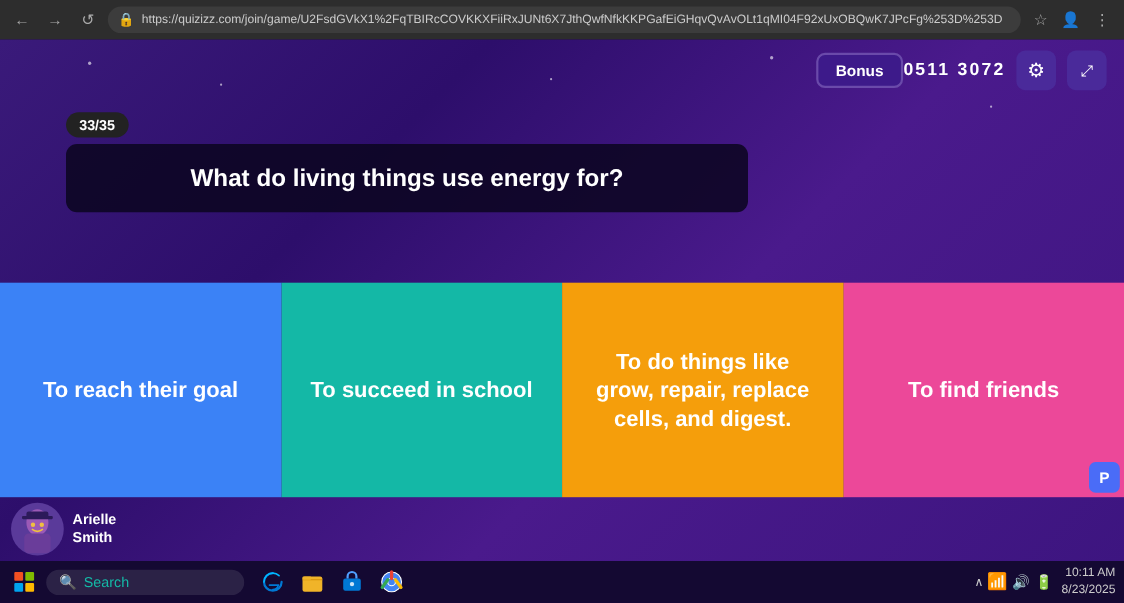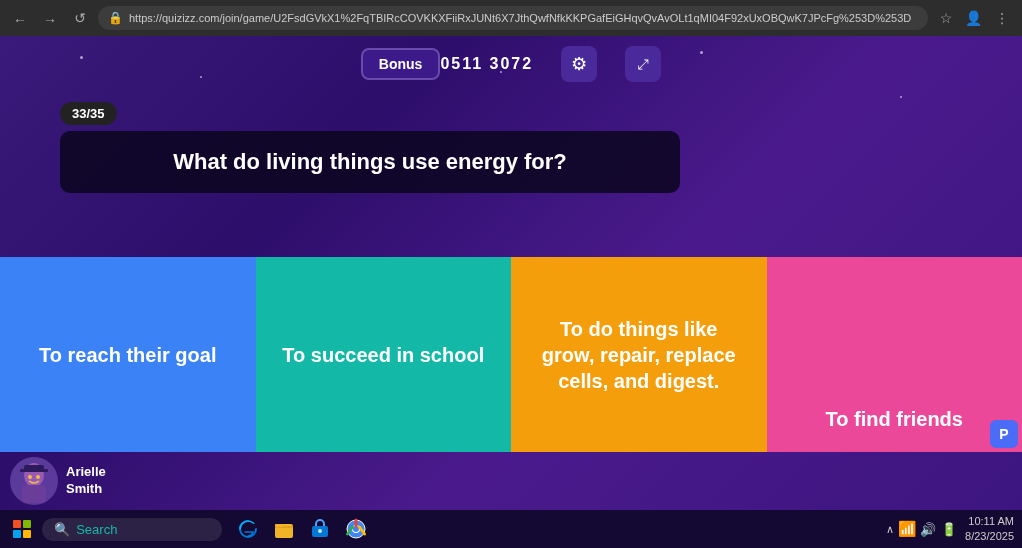--- a/index.html
+++ b/index.html
@@ -71,38 +71,38 @@
       background: linear-gradient(135deg, #3a1a7a 0%, #2d0e6b 30%, #4a1a8c 60%, #3d1580 100%);
       height: 474px;
       position: relative;
       display: flex;
       flex-direction: column;
     }
 
     
     .game-header {
       display: flex;
-      justify-content: center;
+      justify-content: flex-end;
       align-items: center;
       padding: 10px 16px;
     }
     .bonus-btn {
       background: #3d1a8a;
       color: white;
       border: 2px solid #6a4aaa;
       border-radius: 8px;
       padding: 6px 16px;
       font-size: 14px;
       font-weight: bold;
       cursor: pointer;
     }
     .header-right {
       display: flex;
       align-items: center;
-      gap: 28px;
+      gap: 10px;
     }
     .score-display {
       color: white;
       font-size: 16px;
       font-weight: bold;
       letter-spacing: 2px;
     }
     .settings-btn {
       width: 36px;
       height: 36px;
@@ -379,21 +379,21 @@
   <div class="answers-grid">
     <div class="answer-card" style="background:#3b82f6;">
       <span class="answer-text">To reach their goal</span>
     </div>
     <div class="answer-card" style="background:#14b8a6;">
       <span class="answer-text">To succeed in school</span>
     </div>
     <div class="answer-card" style="background:#f59e0b;">
       <span class="answer-text">To do things like grow, repair, replace cells, and digest.</span>
     </div>
-    <div class="answer-card" style="background:#ec4899;align-items:flex-end;">
+    <div class="answer-card" style="background:#ec4899;">
       <span class="answer-text">To find friends</span>
     </div>
   </div>
 
   <div class="p-badge">P</div>
 
   <div class="player-bar">
     <div class="player-avatar">
       <svg width="40" height="48" viewBox="0 0 40 48">
 

